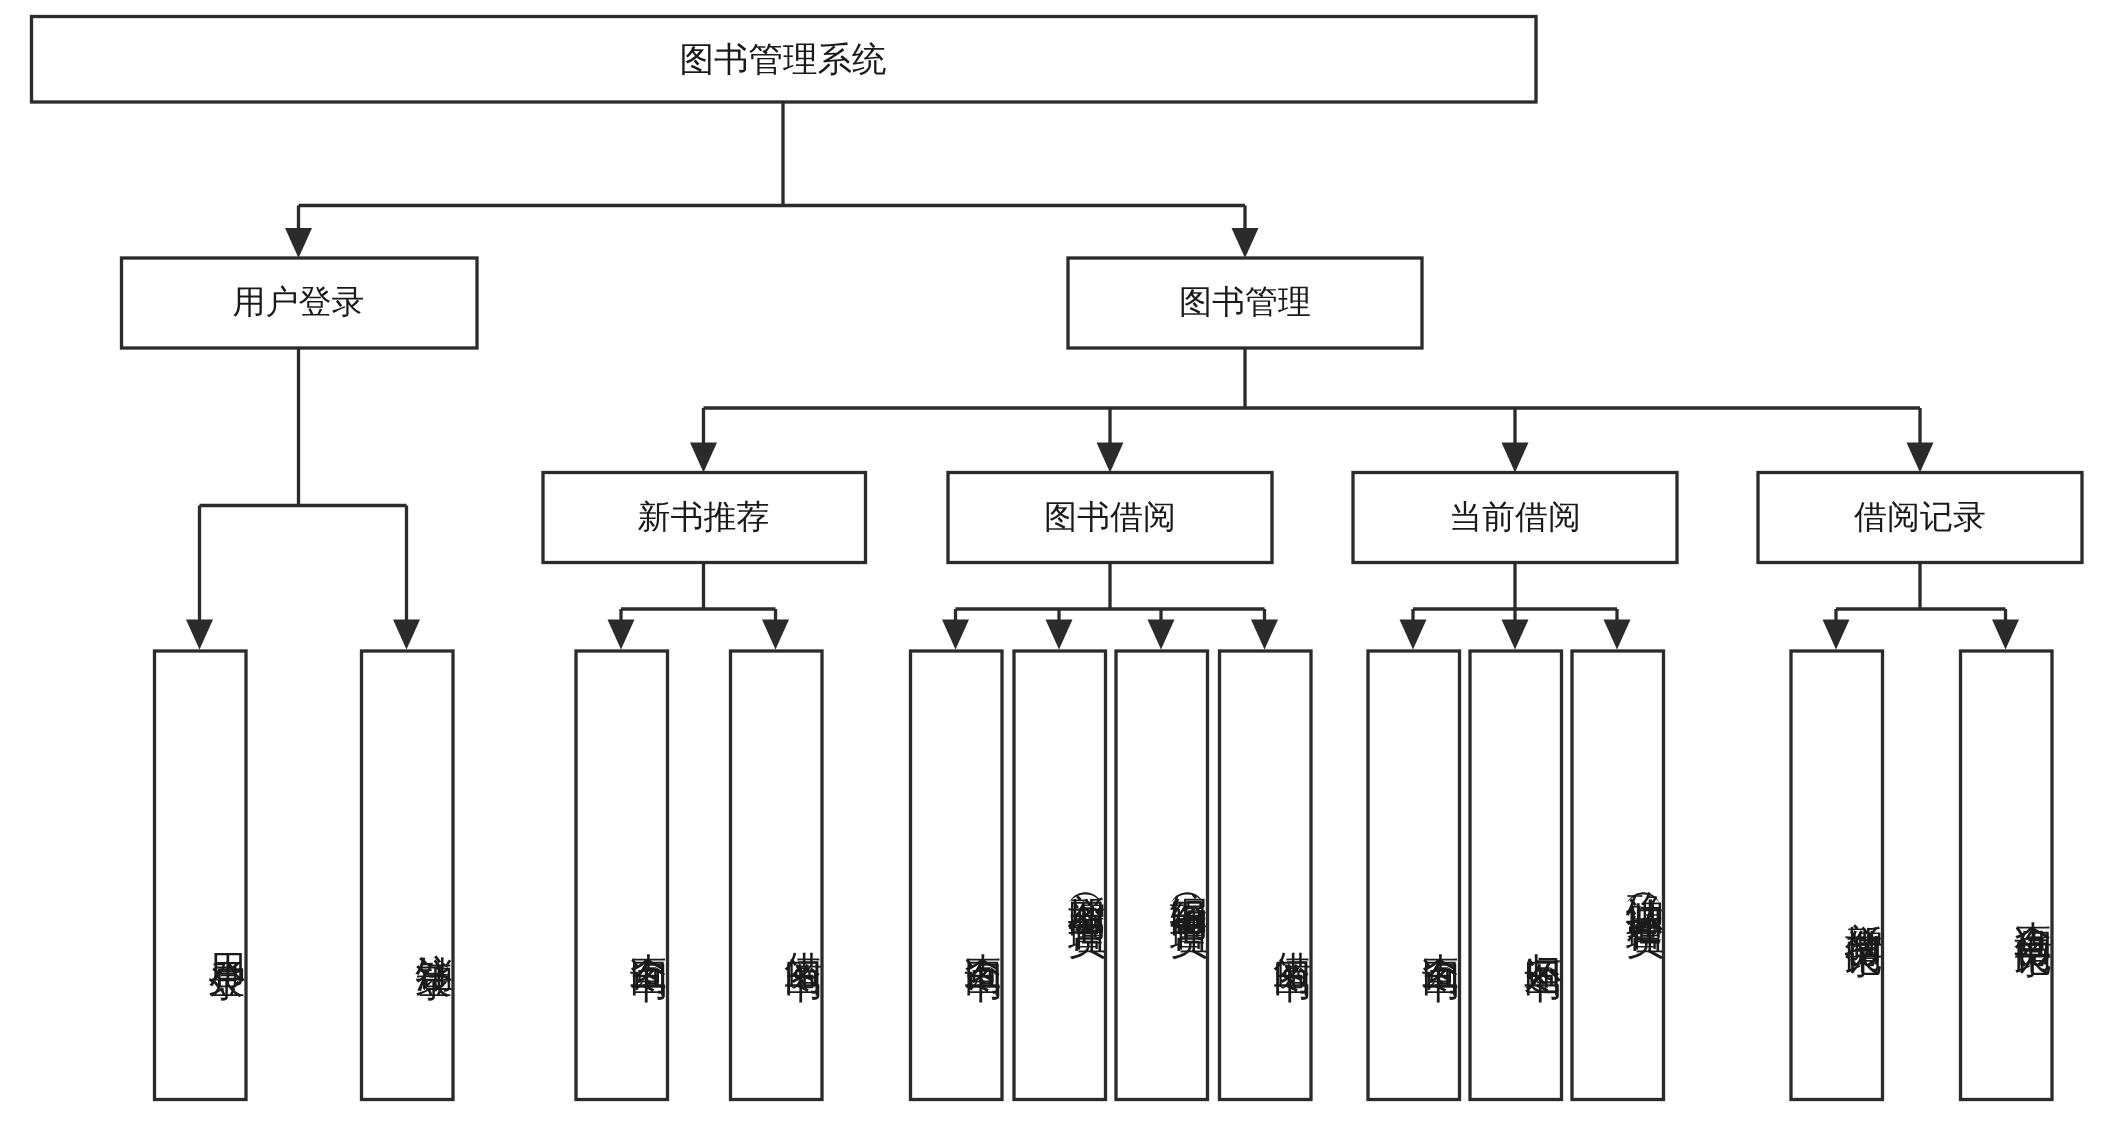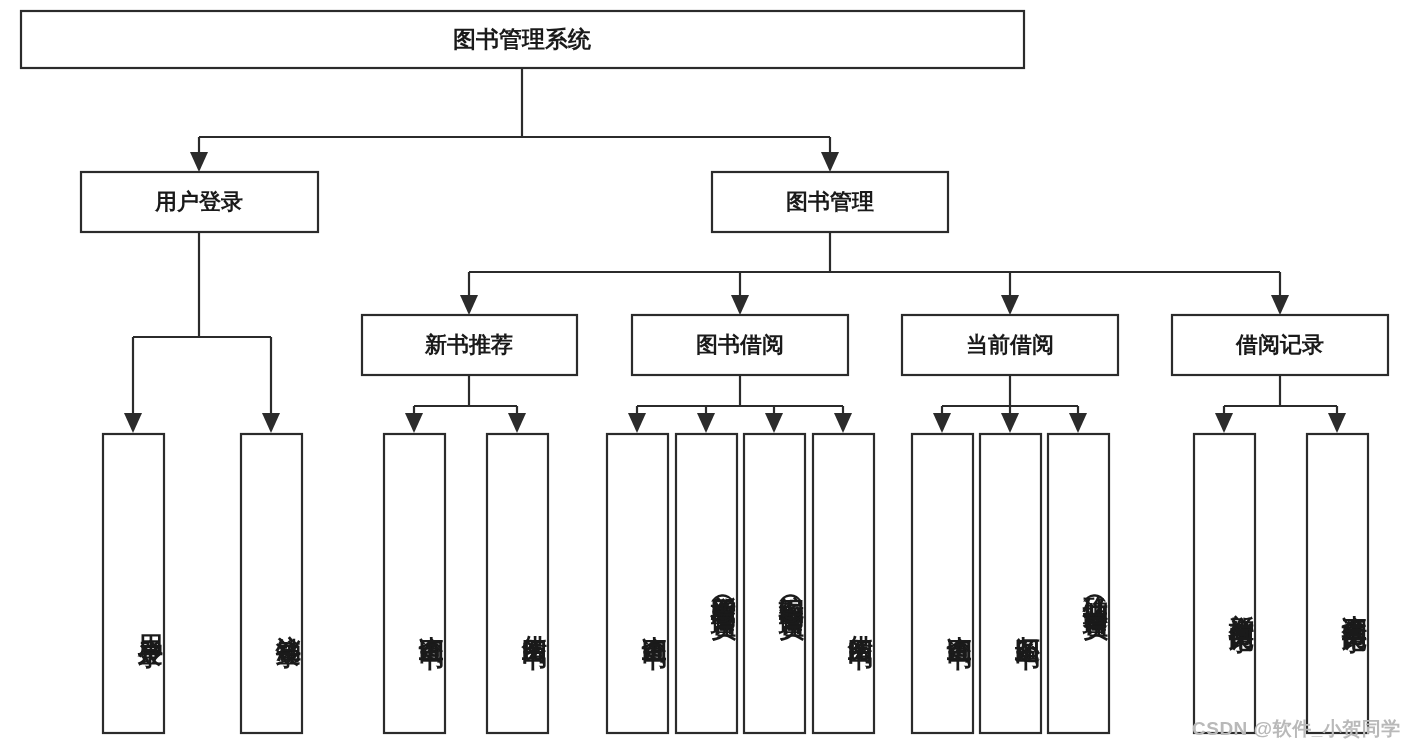--- a/index.html
+++ b/index.html
@@ -11,21 +11,20 @@
     width: 1405px;
     height: 747px;
     font-family: "Liberation Sans", "DejaVu Sans", sans-serif;
     overflow: hidden;
   }
   #diagram-root {
     position: relative;
     width: 1405px;
     height: 644px;
     background: #ffffff;
-    font-weight: bold;
   }
   svg.diagram-canvas {
     position: absolute;
     top: 0;
     left: 0;
     width: 1405px;
     height: 747px;
     display: block;
   }
   .node-box {
@@ -226,15 +225,14 @@
   <div class="leaf-label" style="left:744px; top:443px; width:61px; height:290px;">编辑图书（管理员）</div>
   <div class="leaf-label" style="left:813px; top:509px; width:61px; height:224px;">借阅图书</div>
 
   <div class="leaf-label" style="left:912px; top:509px; width:61px; height:224px;">查询图书</div>
   <div class="leaf-label" style="left:980px; top:509px; width:61px; height:224px;">归还图书</div>
   <div class="leaf-label" style="left:1048px; top:443px; width:61px; height:290px;">确认归还（管理员）</div>
 
   <div class="leaf-label" style="left:1194px; top:473px; width:61px; height:260px;">新增借阅记录</div>
   <div class="leaf-label" style="left:1307px; top:473px; width:61px; height:260px;">查询借阅记录</div>
 
-  <div class="watermark">CSDN @软件_小贺同学</div>
 
 </div>
 
 </body></html>

